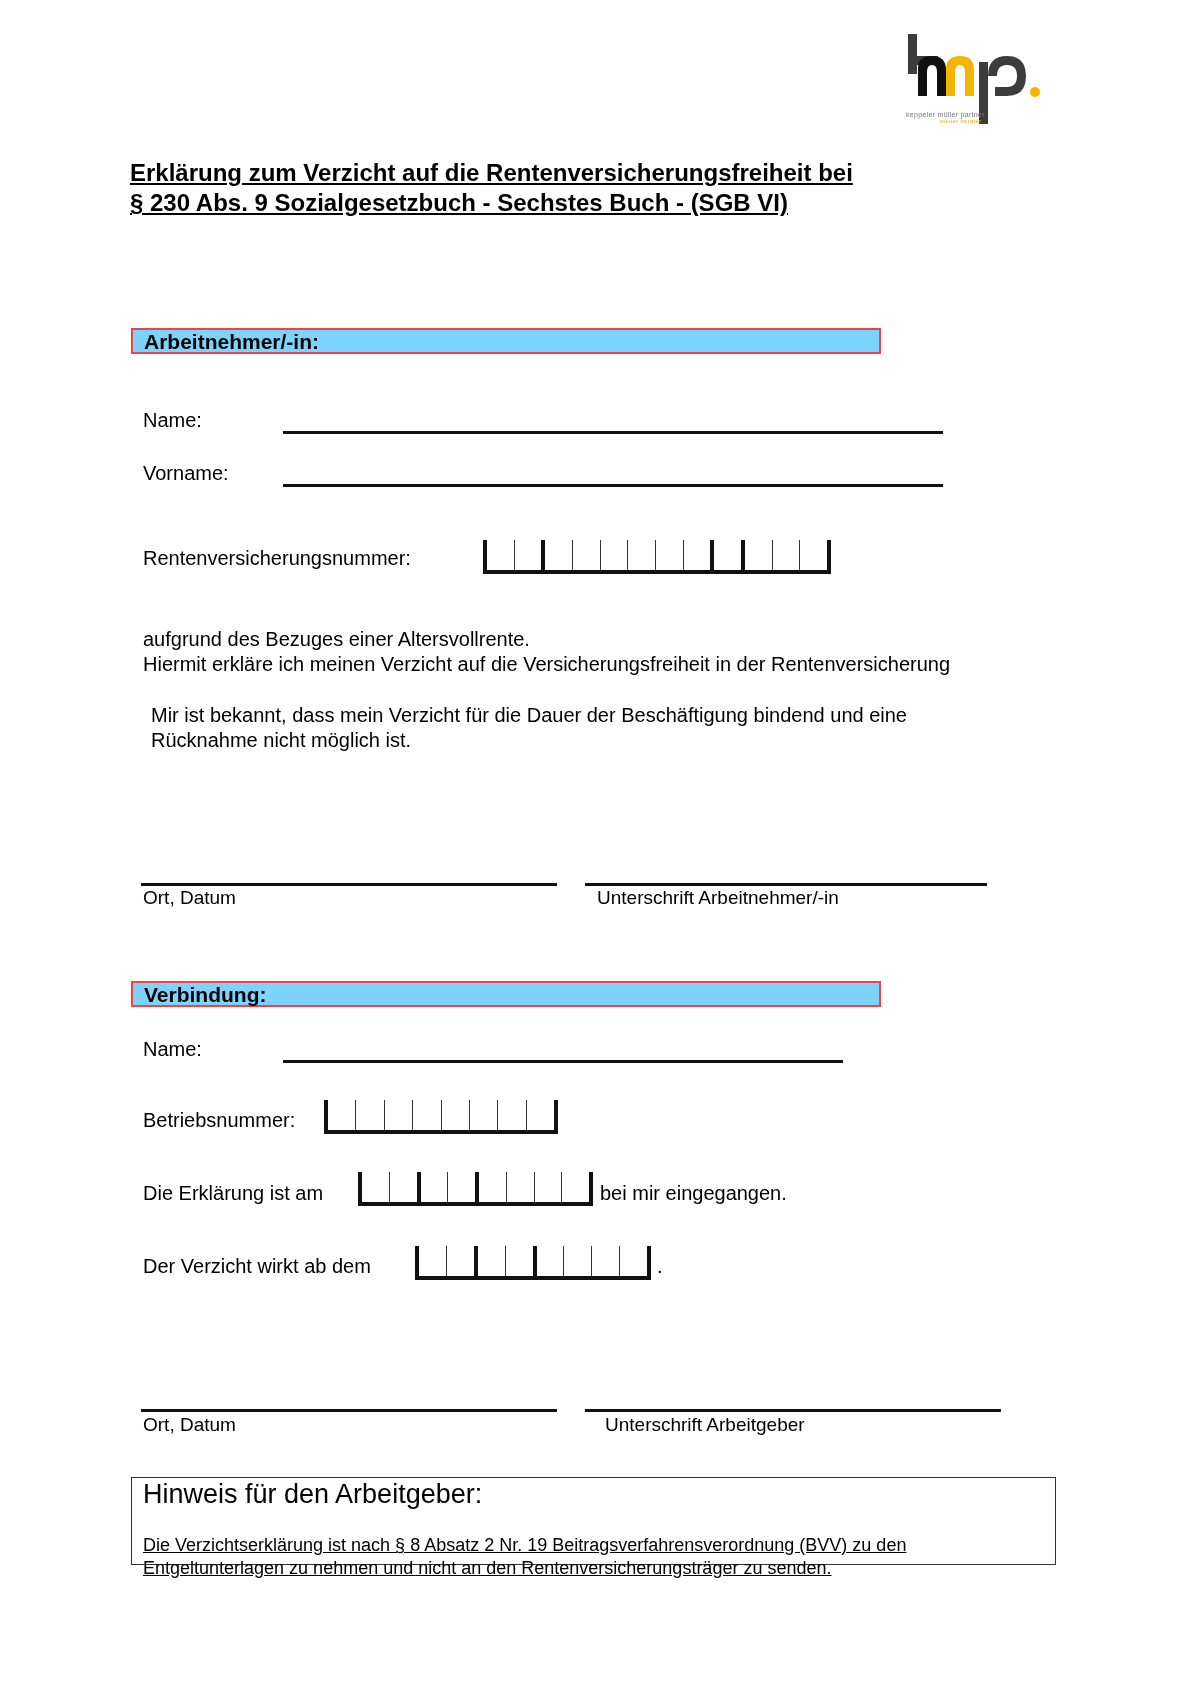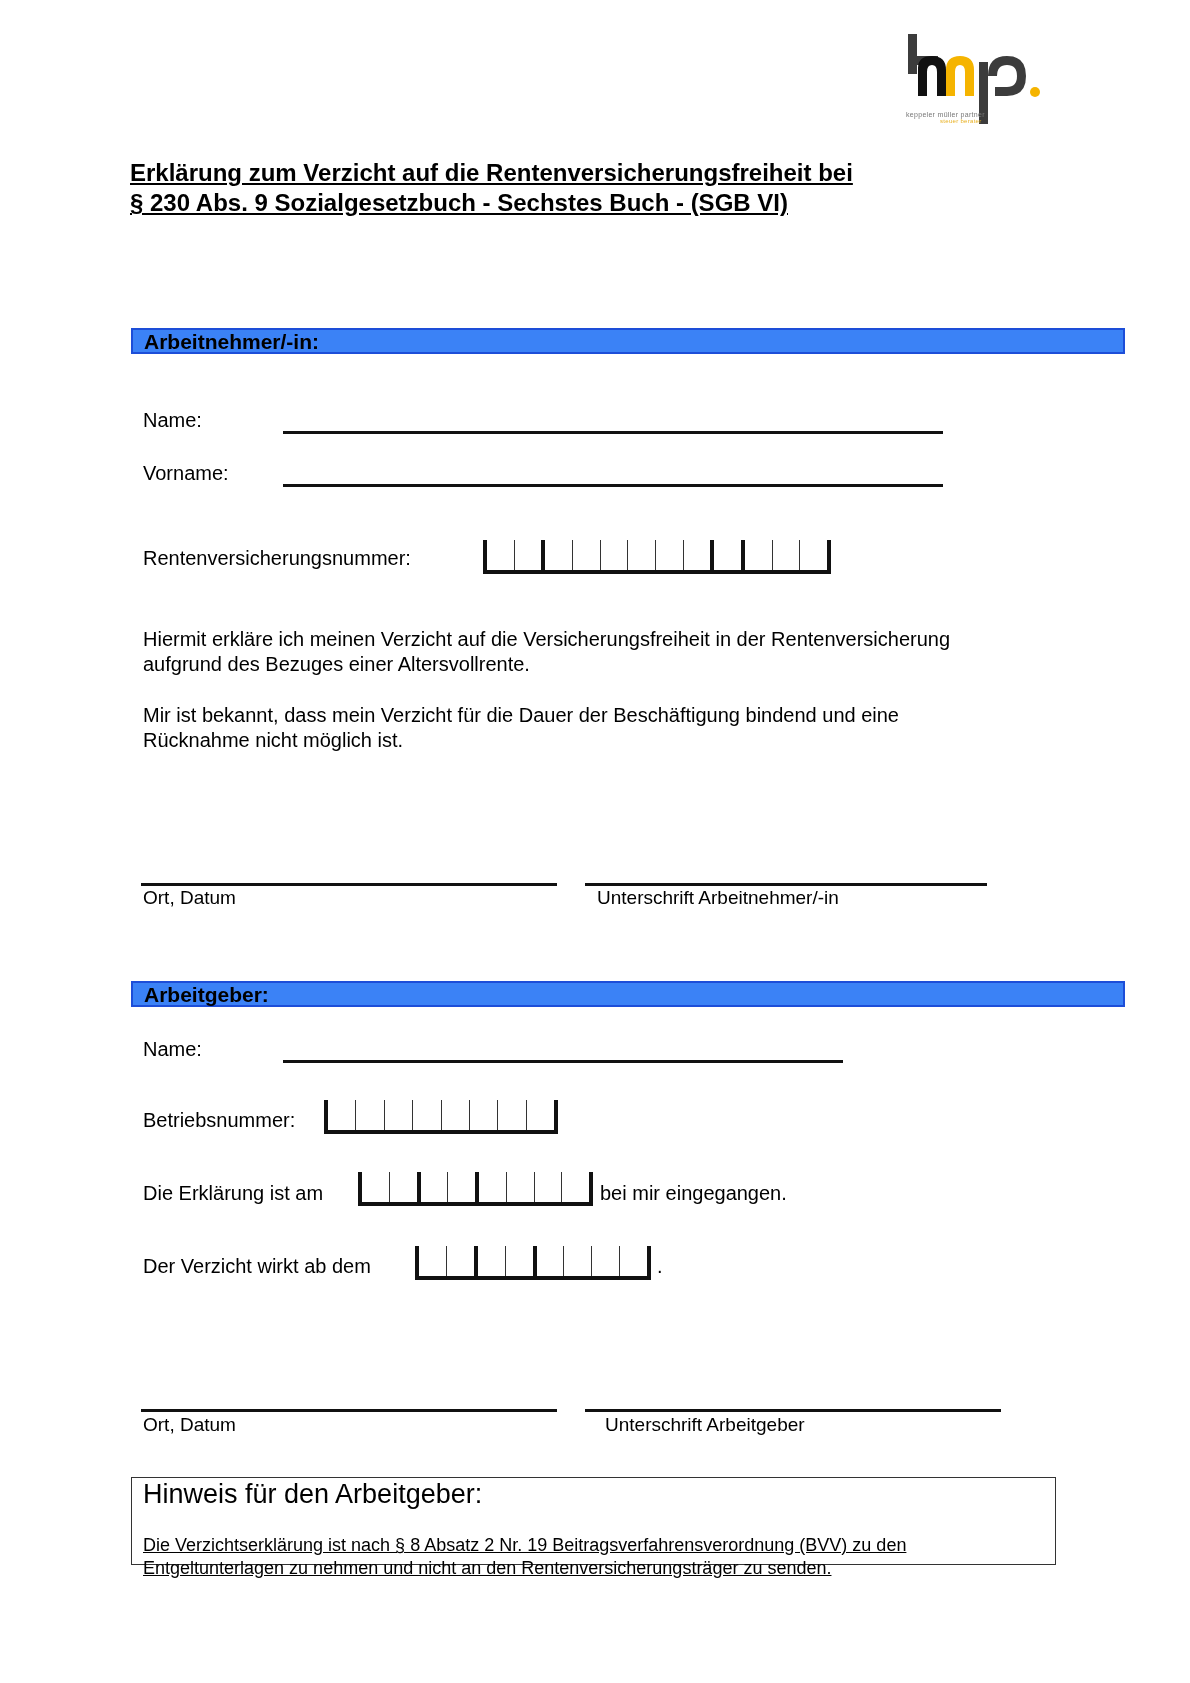--- a/index.html
+++ b/index.html
@@ -4,22 +4,22 @@
 <style>
   html, body { margin: 0; padding: 0; background: #ffffff; }
   body { width: 1190px; height: 1683px; position: relative; overflow: hidden;
          font-family: "Liberation Sans", sans-serif; color: #000; }
   .abs { position: absolute; }
   .logo { left: 900px; top: 34px; width: 170px; height: 92px; }
   .logo-sub1 { left: 906px; top: 111px; font-size: 7px; color: #777; letter-spacing: 0.3px; white-space: nowrap; }
   .logo-sub2 { left: 940px; top: 118px; font-size: 6px; color: #e8b020; letter-spacing: 0.3px; white-space: nowrap; }
   .title { left: 130px; top: 158px; width: 930px; text-align: left; font-weight: bold;
            font-size: 24px; line-height: 30px; text-decoration: underline; }
-  .section-bar { left: 131px; width: 994px; height: 26px; background: #3b82f6;
-                 border: 2px solid #1d4ed8; box-sizing: border-box; }
+  .section-bar { left: 131px; width: 750px; height: 26px; background: #7dd3fc;
+                 border: 2px solid #ef4444; box-sizing: border-box; }
   .section-bar span { position: absolute; left: 11px; top: 0px; font-weight: bold; font-size: 21px; line-height: 24px; }
   .label { font-size: 20px; line-height: 24px; white-space: nowrap; text-align: center; }
   .small-label { font-size: 19px; line-height: 22px; white-space: nowrap; }
   .line { height: 3px; background: #111; }
   .grid { display: flex; border-bottom: 4px solid #111; height: 34px; box-sizing: border-box; }
   .cell { box-sizing: border-box; border-left: 1px solid #333; height: 100%; }
   .cell.thick { border-left: 4px solid #111; }
   .cell.last { border-right: 4px solid #111; }
   .para { left: 143px; width: 930px; font-size: 20px; line-height: 25px; }
   .hint-box { left: 131px; top: 1477px; width: 925px; height: 88px; border: 1.5px solid #333; box-sizing: border-box; }
@@ -73,35 +73,35 @@
     <div class="cell" style="flex: 1 1 0%;"></div>
     <div class="cell" style="flex: 1 1 0%;"></div>
     <div class="cell" style="flex: 1 1 0%;"></div>
     <div class="cell thick" style="flex: 1 1 0%;"></div>
     <div class="cell thick" style="flex: 1 1 0%;"></div>
     <div class="cell" style="flex: 1 1 0%;"></div>
     <div class="cell last" style="flex: 1 1 0%;"></div>
   </div>
 
 <div class="abs para" style="top:627px;">
+  <div>aufgrund des Bezuges einer Altersvollrente.</div>
   <div>Hiermit erkläre ich meinen Verzicht auf die Versicherungsfreiheit in der Rentenversicherung</div>
-  <div>aufgrund des Bezuges einer Altersvollrente.</div>
 </div>
-<div class="abs para" style="top:703px;">
+<div class="abs para" style="top:703px;margin-left:8px;">
   <div>Mir ist bekannt, dass mein Verzicht für die Dauer der Beschäftigung bindend und eine</div>
   <div>Rücknahme nicht möglich ist.</div>
 </div>
 
 <div class="abs line" style="left:141px; top:883px; width:416px;"></div>
 <div class="abs small-label" style="left:143px; top:887px;">Ort, Datum</div>
 <div class="abs line" style="left:585px; top:883px; width:402px;"></div>
 <div class="abs small-label" style="left:597px; top:887px;">Unterschrift Arbeitnehmer/-in</div>
 
 <div class="abs section-bar" style="top:981px;">
-  <span>Arbeitgeber:</span>
+  <span>Verbindung:</span>
 </div>
 
 <div class="abs label" style="left:143px; top:1037px;">Name:</div>
 <div class="abs line" style="left:283px; top:1060px; width:560px;"></div>
 
 <div class="abs label" style="left:143px; top:1108px;">Betriebsnummer:</div>
 <div class="abs grid" id="grid-bn" style="left:324px; top:1100px; width:234px;">
     <div class="cell thick" style="flex: 1 1 0%;"></div>
     <div class="cell" style="flex: 1 1 0%;"></div>
     <div class="cell" style="flex: 1 1 0%;"></div>

